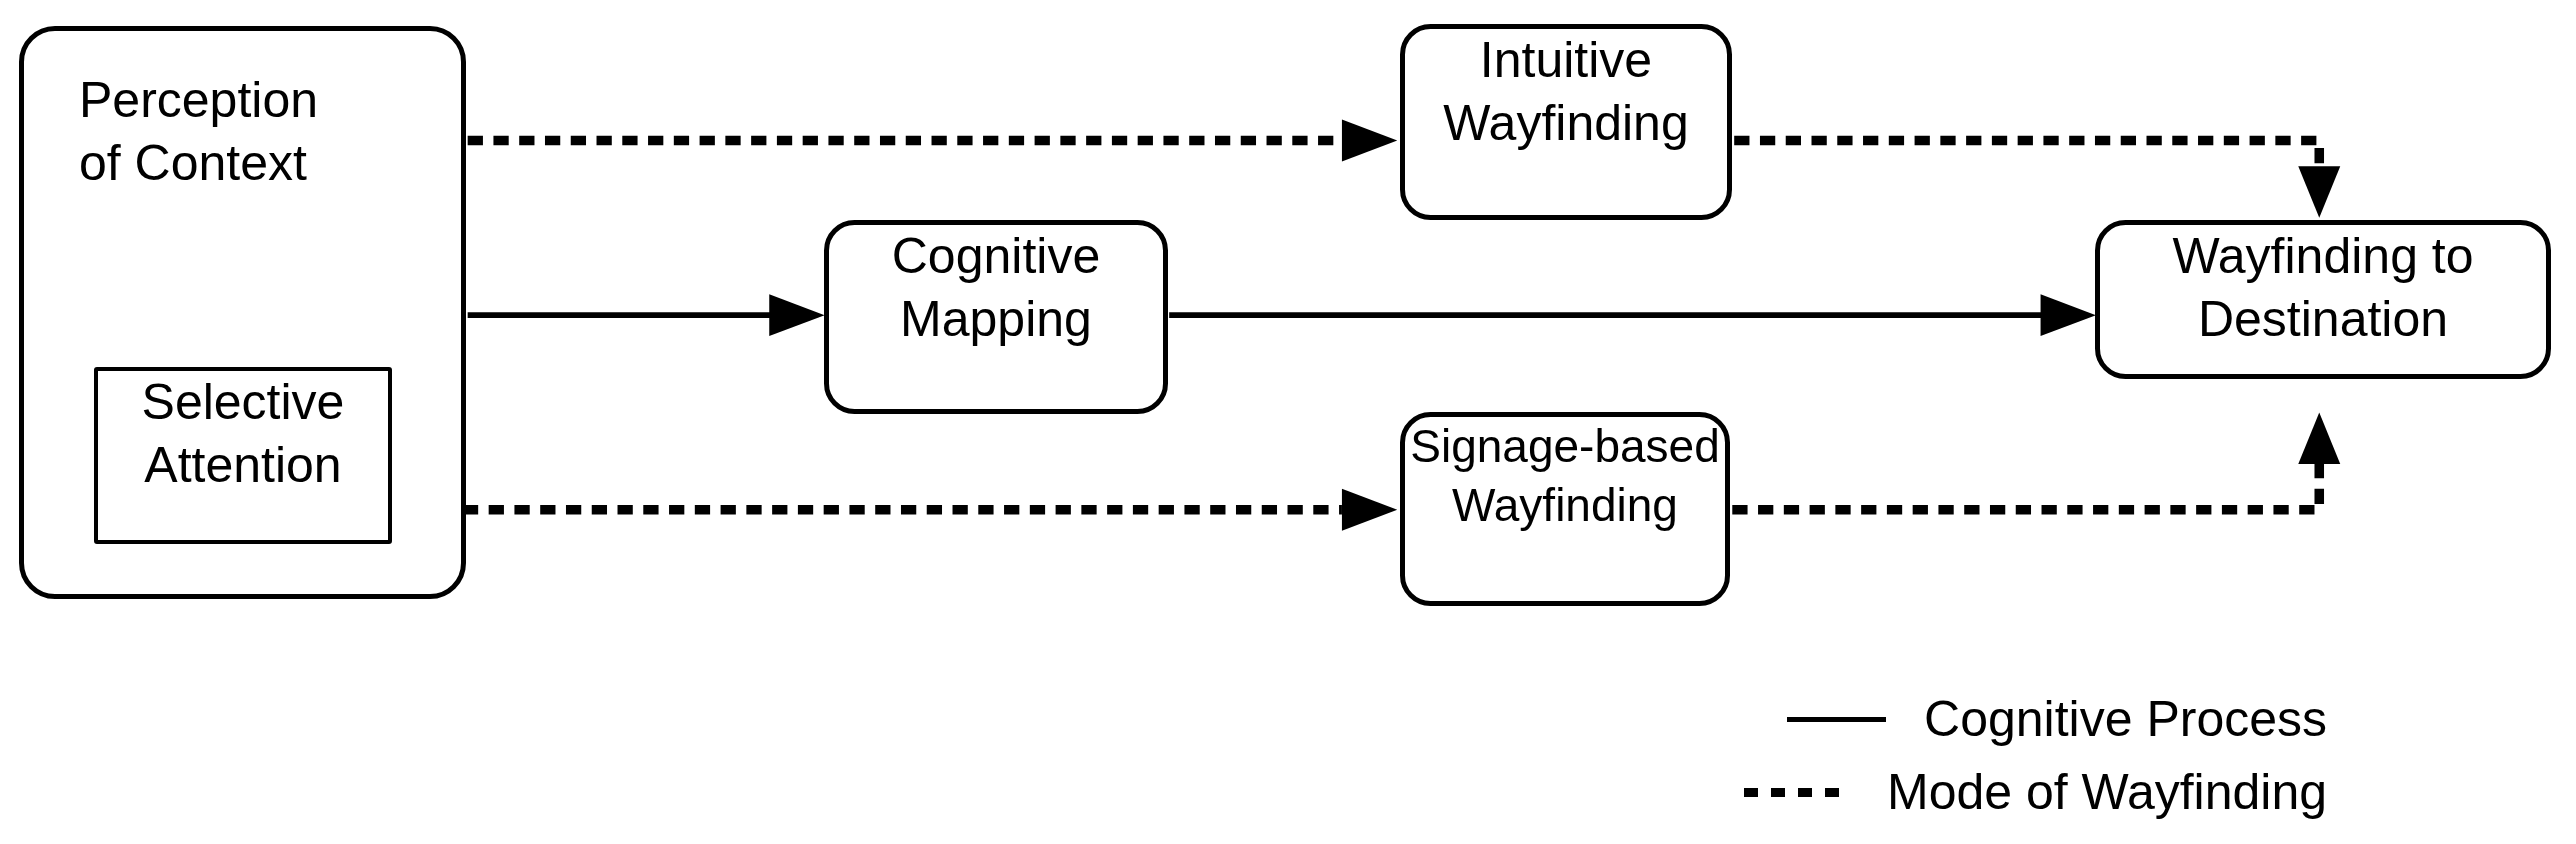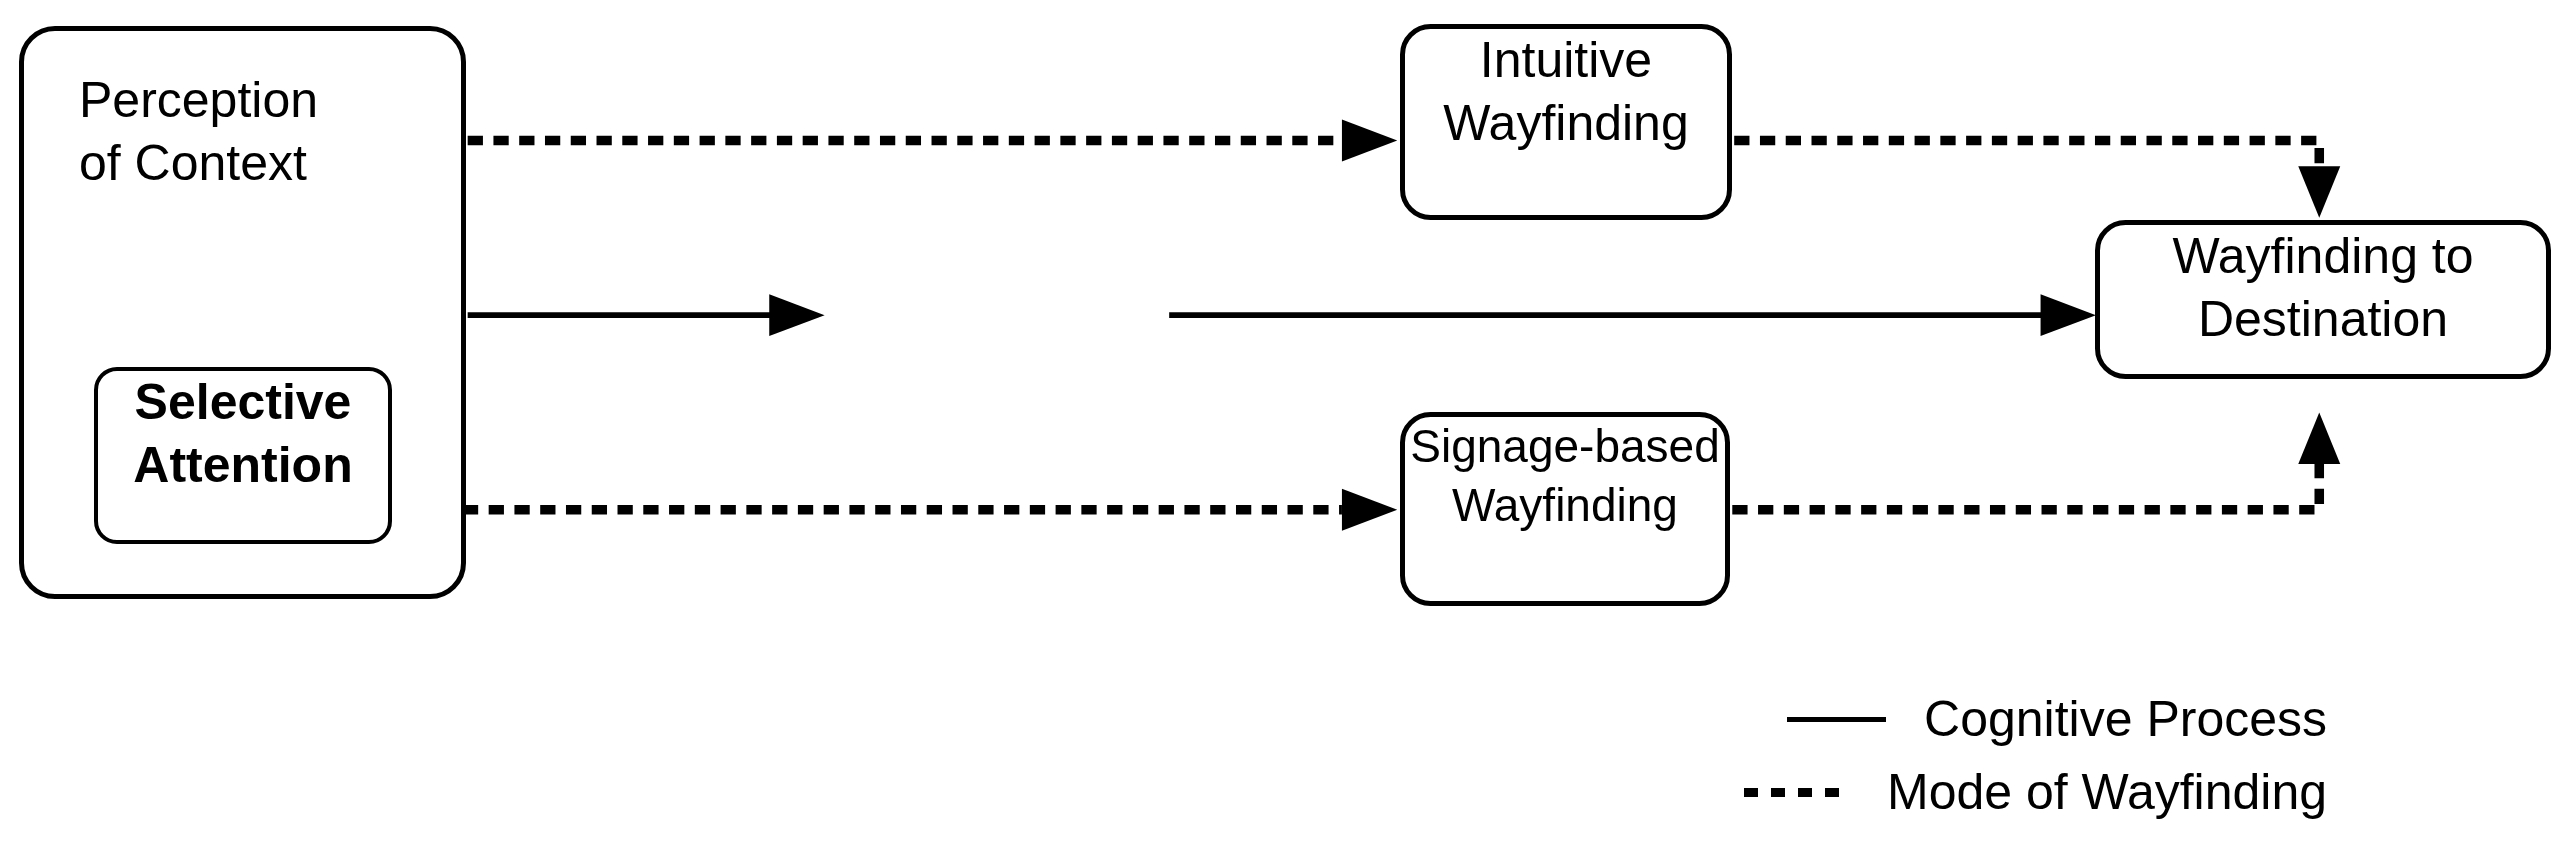--- a/index.html
+++ b/index.html
@@ -37,21 +37,21 @@
     display: flex; justify-content: center;
   }
   .node-label {
     font-size: 50px; line-height: 63px;
     text-align: center;
     white-space: pre-line;
     color: var(--text);
   }
   .node-perception { left: 19px; top: 26px; width: 447px; height: 573px; border-radius: 36px; align-items: flex-start; justify-content: flex-start; }
   .node-perception .node-label { text-align: left; padding: 38px 0 0 55px; }
-  .node-selective   { left: 94px;   top: 367px; width: 298px; height: 177px; border-width: 4.8px; border-radius: 23px; font-weight: bold; }
+  .node-selective   { left: 94px;   top: 367px; width: 298px; height: 177px; border-width: 4.8px; border-radius: 3px; }
   .node-cognitive   { left: 824px;  top: 220px; width: 344px; height: 194px; }
   .node-intuitive   { left: 1400px; top: 24px;  width: 332px; height: 196px; }
   .node-signage     { left: 1400px; top: 412px; width: 330px; height: 194px; }
   .node-signage .node-label { font-size: 46px; line-height: 59px; }
   .node-destination { left: 2095px; top: 220px; width: 456px; height: 159px; }
   .legend {
     position: absolute; left: 1744px; top: 683px;
   }
   .legend-row {
     display: flex; align-items: center;
@@ -114,20 +114,24 @@
   <div class="node node-perception">
     <div class="node-label">Perception
 of Context</div>
   </div>
 
   <div class="node node-selective">
     <div class="node-label">Selective
 Attention</div>
   </div>
 
+  <div class="node node-cognitive">
+    <div class="node-label">Cognitive
+Mapping</div>
+  </div>
 
   <div class="node node-intuitive">
     <div class="node-label">Intuitive
 Wayfinding</div>
   </div>
 
   <div class="node node-signage">
     <div class="node-label">Signage-based
 Wayfinding</div>
   </div>

